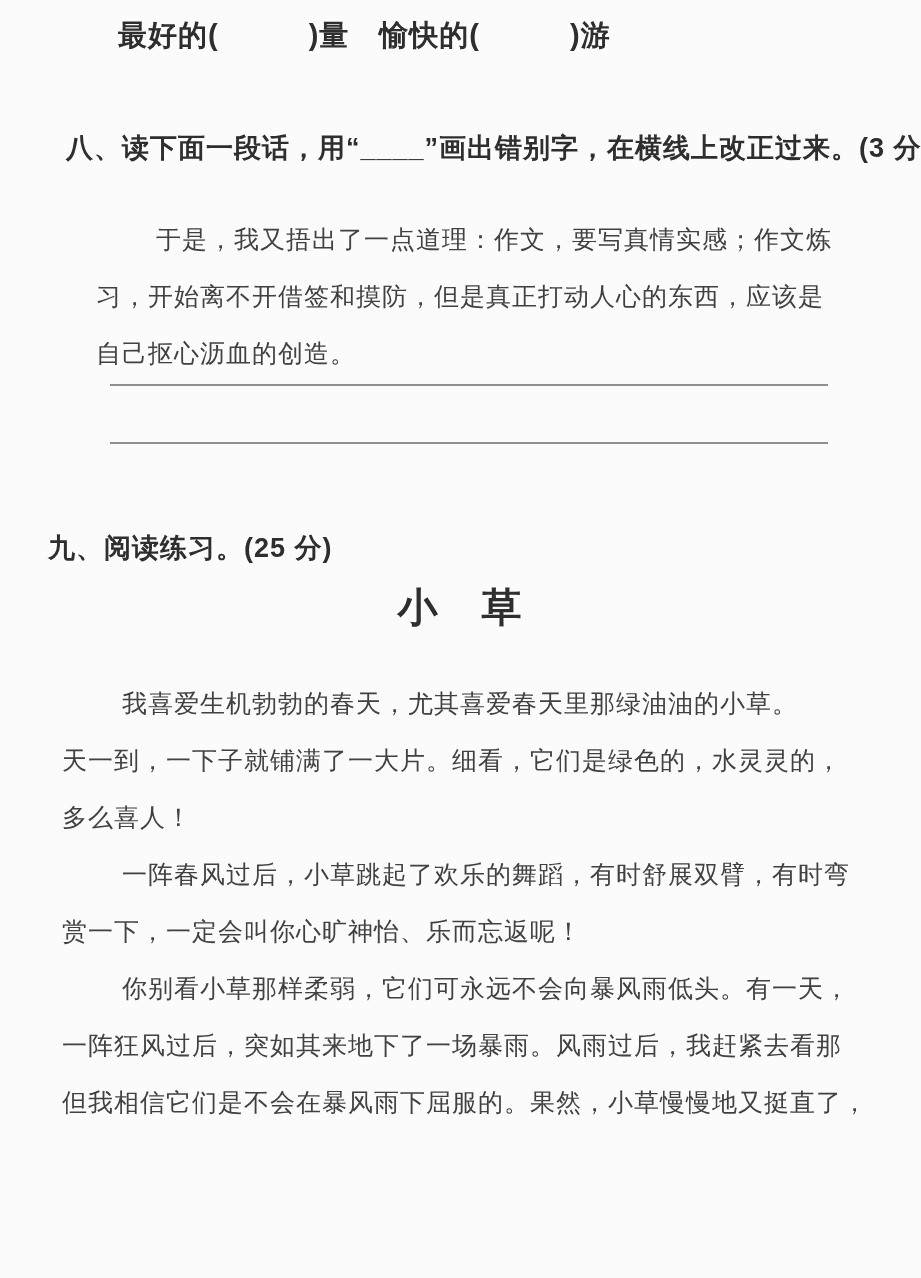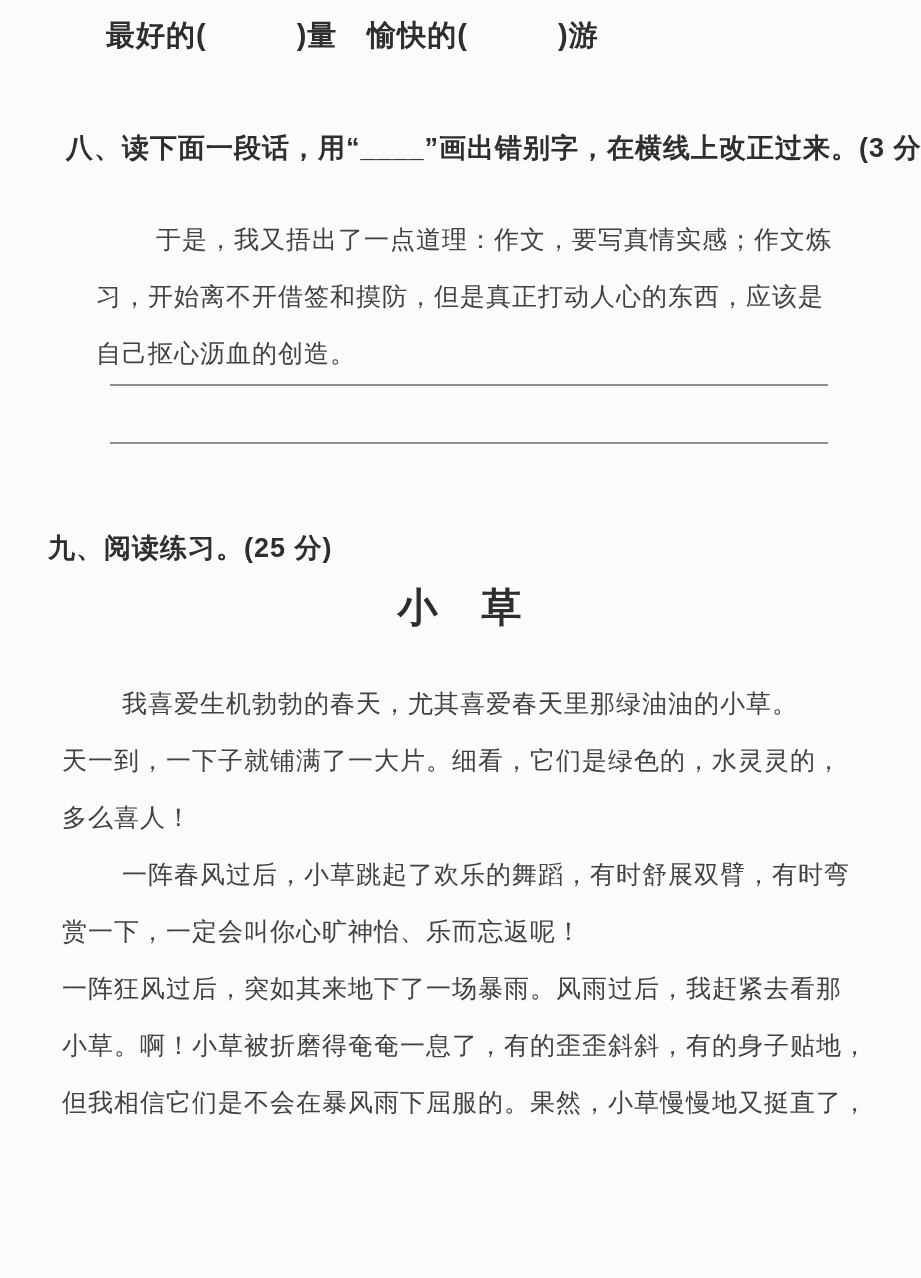--- a/index.html
+++ b/index.html
@@ -29,21 +29,21 @@
   .kai {
     font-family: "DejaVu Serif", "Liberation Serif", serif;
     color: #414141;
     font-size: 25px;
     letter-spacing: 1px;
     white-space: nowrap;
     margin-top: 28px;
   }
   .fill-line {
     position: absolute;
-    left: 106px; top: 16px;
+    left: 118px; top: 16px;
     font-family: "Liberation Sans", "DejaVu Sans", sans-serif;
     font-weight: 700;
     color: #2e2e2e;
     font-size: 29px;
     letter-spacing: 1px;
     white-space: nowrap;
   }
   .para8 {
     position: absolute;
     left: 96px; top: 192px;
@@ -97,18 +97,18 @@
   <div class="heading" style="left:48px; top:530px;">九、阅读练习。(25 分)</div>
 
   <div class="passage-title">小　草</div>
 
   <div class="passage kai">
     <div class="line indent">我喜爱生机勃勃的春天，尤其喜爱春天里那绿油油的小草。</div>
     <div class="line">天一到，一下子就铺满了一大片。细看，它们是绿色的，水灵灵的，</div>
     <div class="line">多么喜人！</div>
     <div class="line indent">一阵春风过后，小草跳起了欢乐的舞蹈，有时舒展双臂，有时弯</div>
     <div class="line">赏一下，一定会叫你心旷神怡、乐而忘返呢！</div>
+    <div class="line indent">你别看小草那样柔弱，它们可永远不会向暴风雨低头。有一天，</div>
     <div class="line">一阵狂风过后，突如其来地下了一场暴雨。风雨过后，我赶紧去看那</div>
-    <div class="line">小草。啊！小草被折磨得奄奄一息了，有的歪歪斜斜，有的身子贴地，</div>
     <div class="line">但我相信它们是不会在暴风雨下屈服的。果然，小草慢慢地又挺直了，</div>
   </div>
 
 </div>
 
 </body></html>

